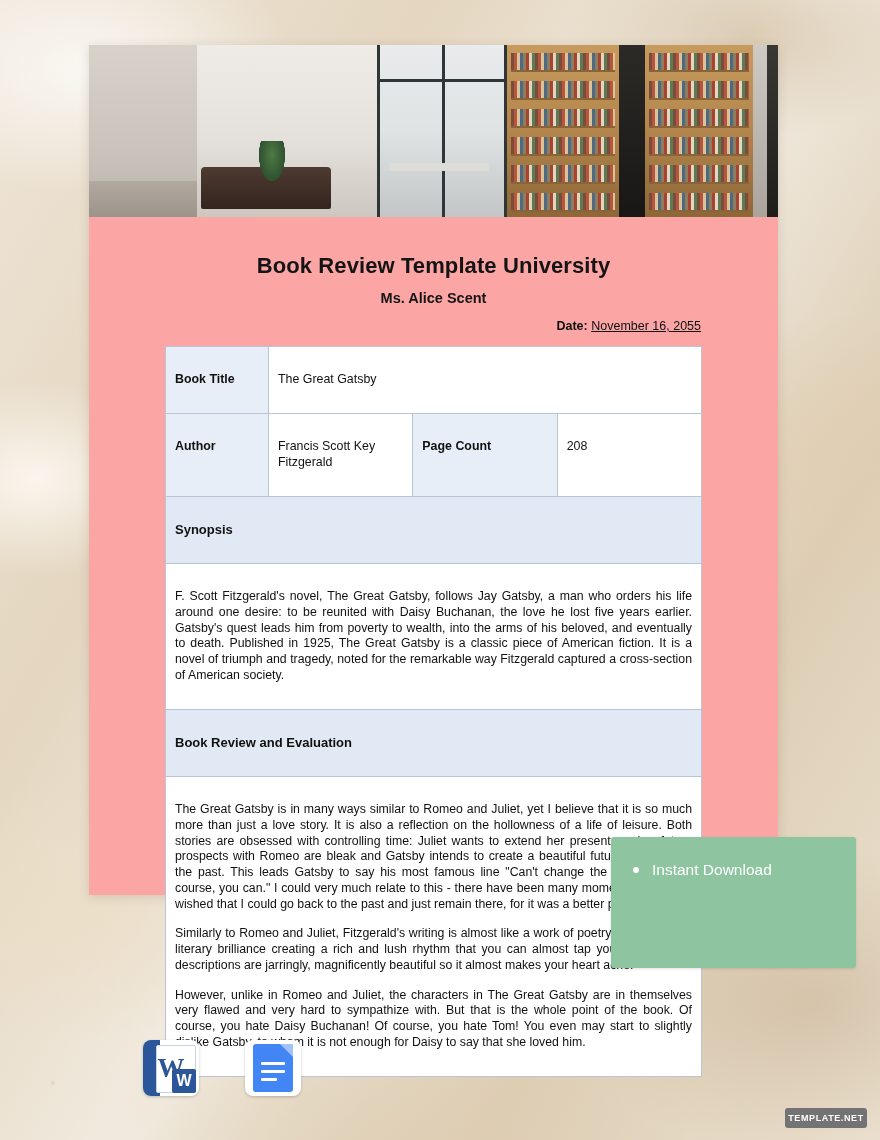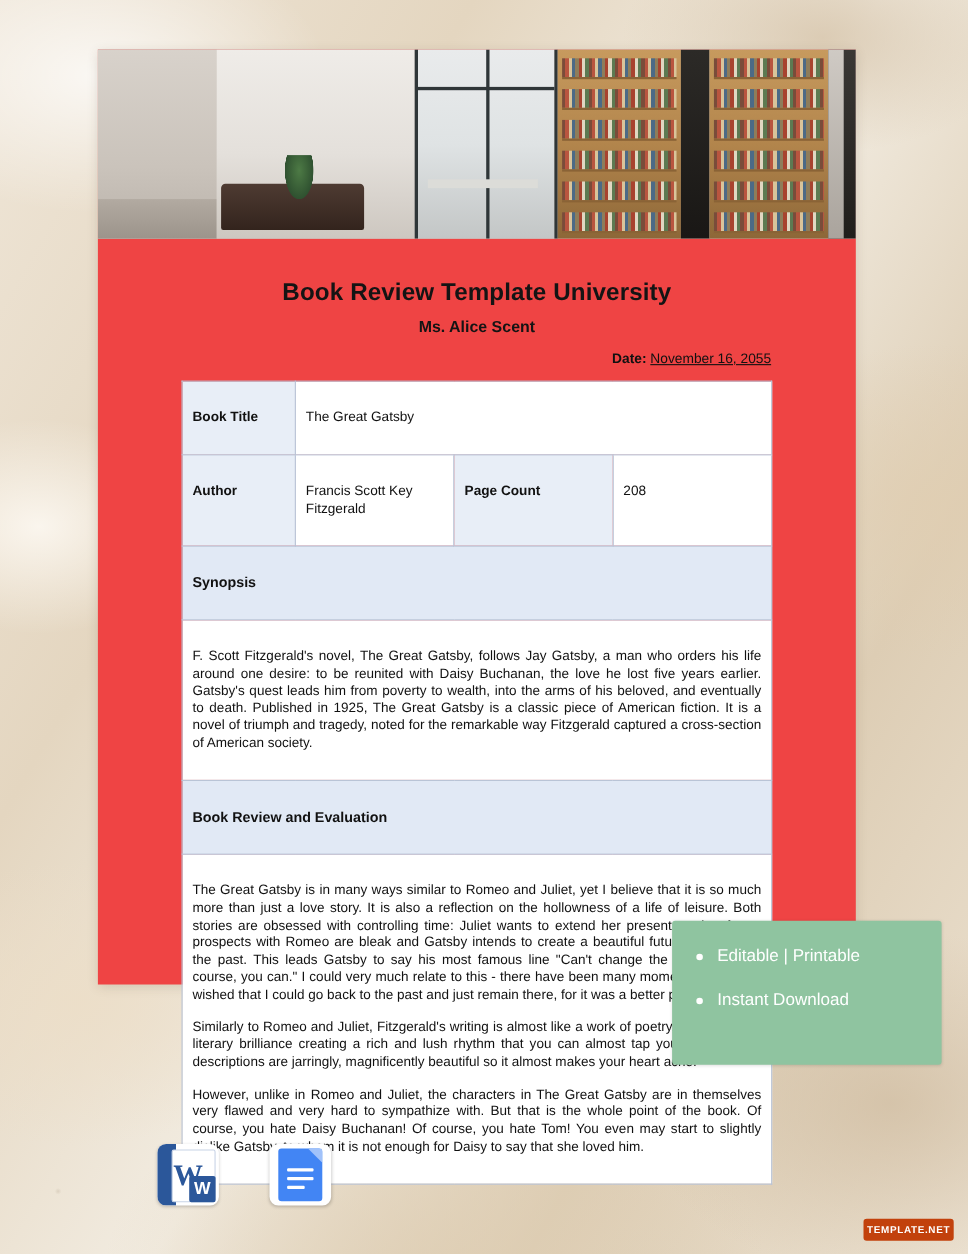--- a/index.html
+++ b/index.html
@@ -43,21 +43,21 @@
       radial-gradient(circle 3px at 6% 95%, rgba(150,130,105,0.2), rgba(150,130,105,0) 100%);
   }
 
   
   #page-sheet {
     position: absolute;
     left: 89px;
     top: 45px;
     width: 689px;
     height: 850px;
-    background: #ef4444;
+    background: #fca5a5;
     box-shadow: 0 2px 10px rgba(90,70,50,0.18);
   }
 
   
   .hero {
     position: relative;
     width: 689px;
     height: 172px;
     overflow: hidden;
     background: #cfc9c2;
@@ -277,21 +277,21 @@
     background: #ffffff; border-radius: 1px;
   }
 
   
   #watermark {
     position: absolute;
     left: 785px;
     top: 1108px;
     width: 82px;
     height: 20px;
-    background: #c2410c;
+    background: #737373;
     border-radius: 3px;
     color: #ffffff;
     font-size: 9px;
     font-weight: bold;
     letter-spacing: .6px;
     text-align: center;
     line-height: 20px;
   }
 </style>
 </head>
@@ -369,24 +369,20 @@
         </tr>
       </tbody>
     </table>
 
   </div>
 </div>
 
 <div id="promo">
   <div class="promo-row">
     <span class="promo-dot"></span>
-    <span>Editable | Printable</span>
-  </div>
-  <div class="promo-row">
-    <span class="promo-dot"></span>
     <span>Instant Download</span>
   </div>
 </div>
 
 <div id="footer-icons">
   <div class="app-icon word-icon">
     <div class="bar"></div>
     <div class="sheet"></div>
     <div class="w">W</div>
     <div class="sq">W</div>

